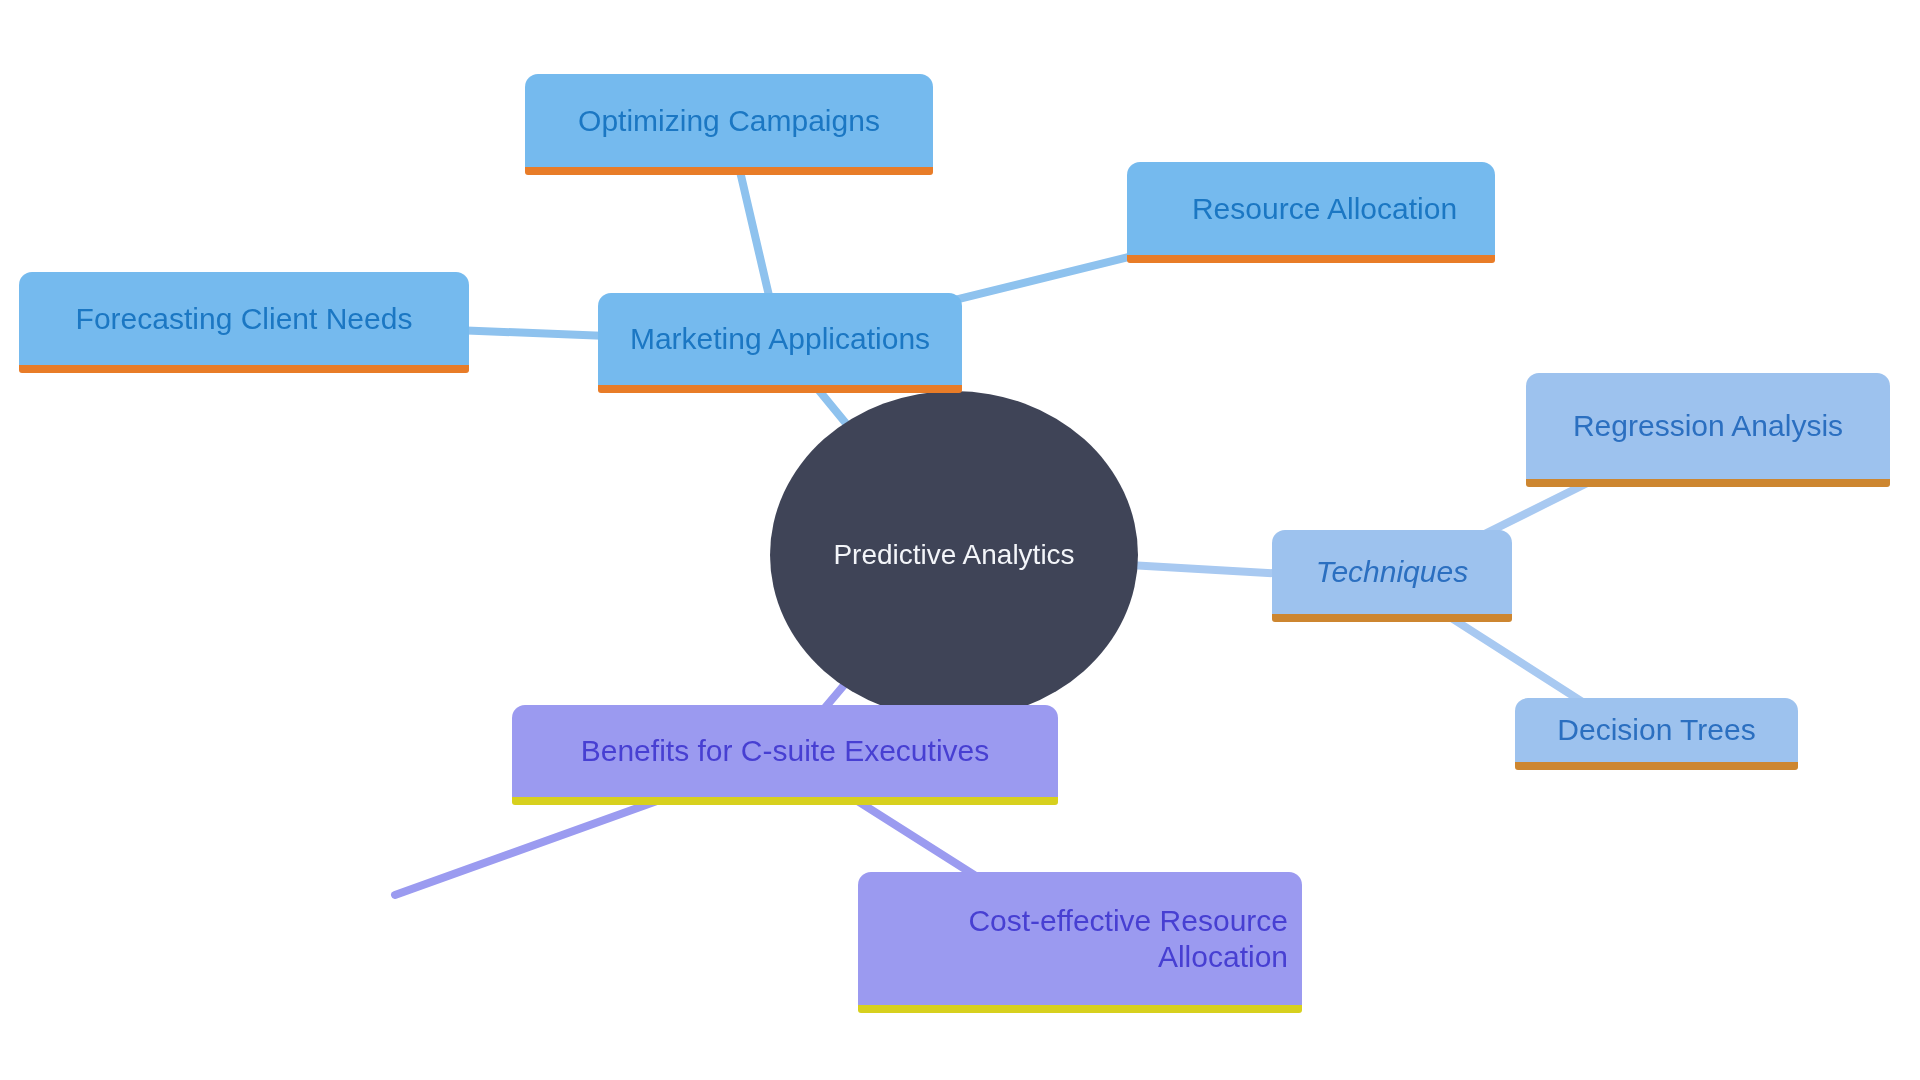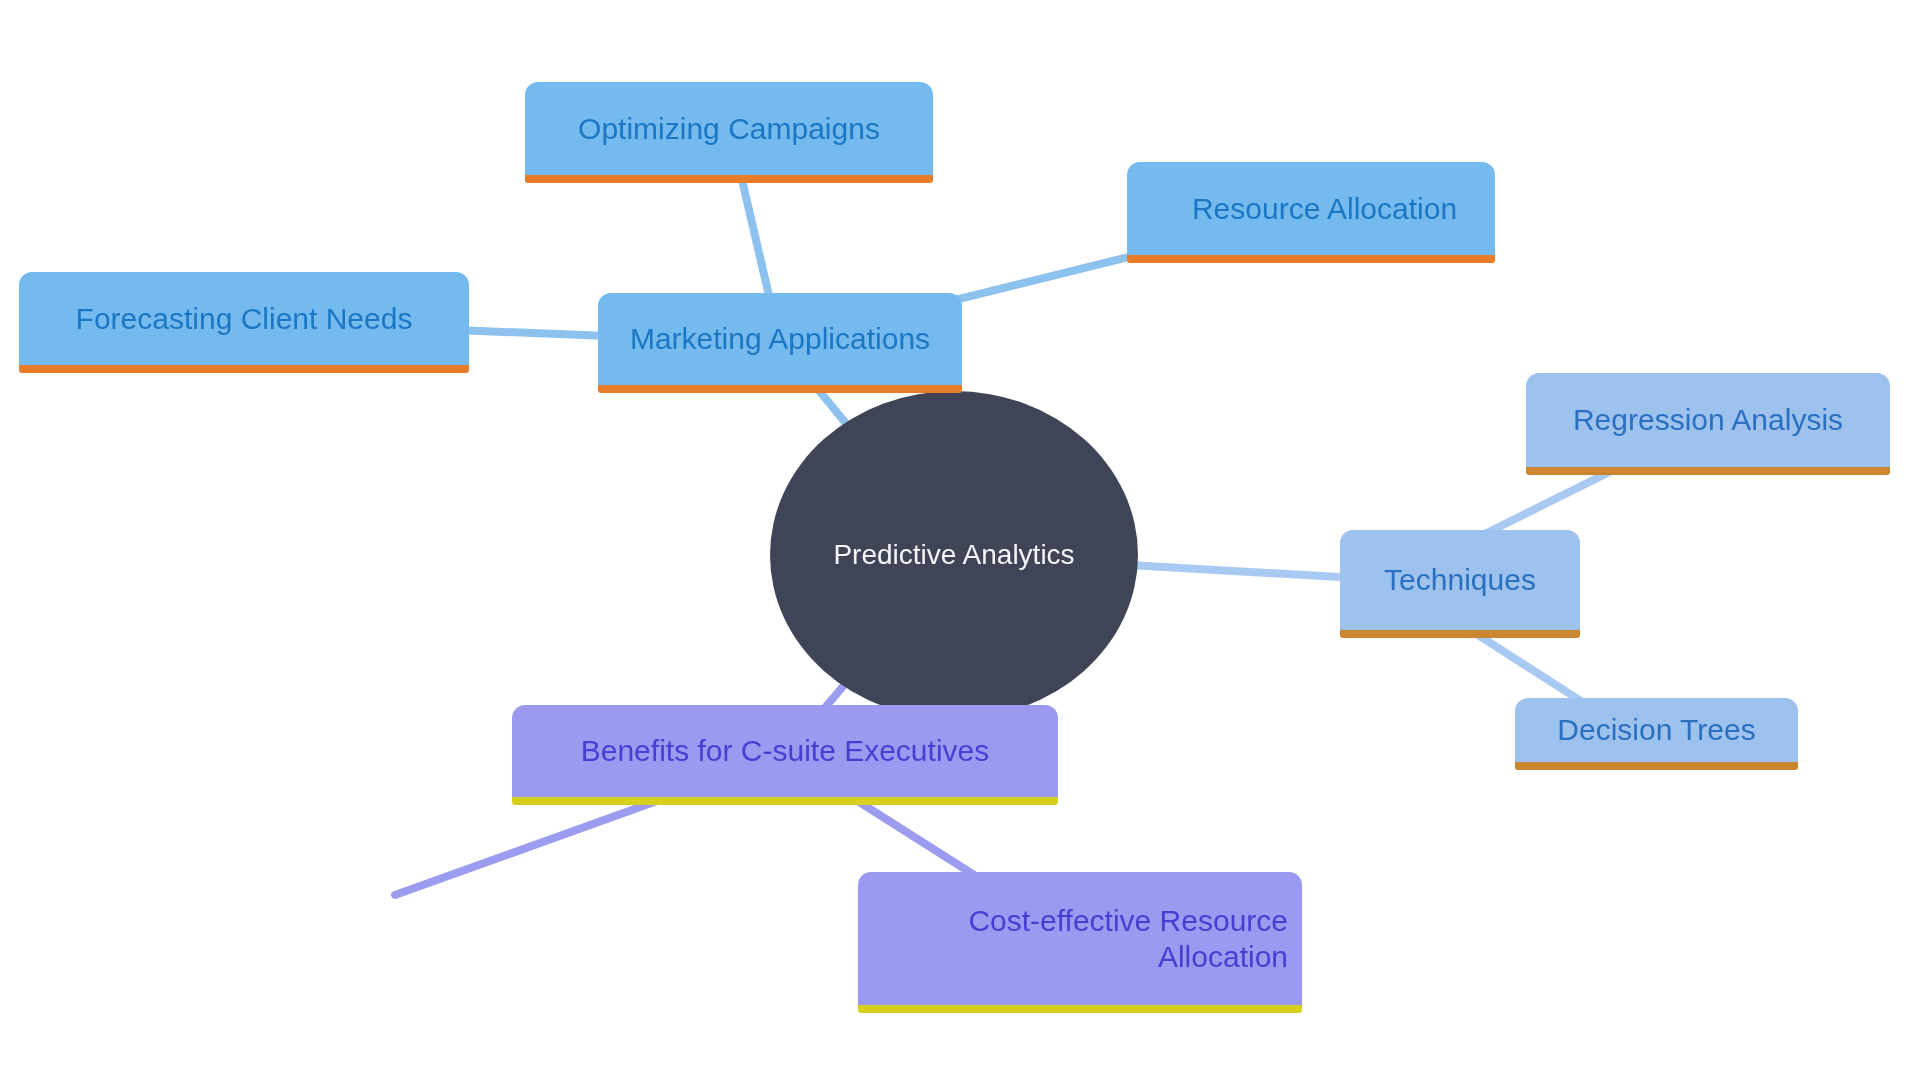--- a/index.html
+++ b/index.html
@@ -61,34 +61,34 @@
     <ellipse cx="954" cy="555" rx="184" ry="164" style="fill:var(--center-fill)"></ellipse>
   </svg>
 
   <div class="center-label">
     <span class="lbl">Predictive Analytics</span>
   </div>
 
   <div class="node branch-m" style="left:598px;top:293px;width:364px;height:100px;">
     <span class="lbl">Marketing Applications</span>
   </div>
-  <div class="node branch-m" style="left:525px;top:82px;width:408px;height:101px;">
+  <div class="node branch-m" style="left:525px;top:74px;width:408px;height:101px;">
     <span class="lbl">Optimizing Campaigns</span>
   </div>
   <div class="node branch-m" style="left:1127px;top:162px;width:368px;height:101px;padding-left:27px;">
     <span class="lbl">Resource Allocation</span>
   </div>
   <div class="node branch-m" style="left:19px;top:272px;width:450px;height:101px;">
     <span class="lbl">Forecasting Client Needs</span>
   </div>
 
-  <div class="node branch-t" style="left:1340px;top:530px;width:240px;height:108px;">
+  <div class="node branch-t" style="left:1272px;top:530px;width:240px;height:92px;font-style:italic;">
     <span class="lbl">Techniques</span>
   </div>
-  <div class="node branch-t" style="left:1526px;top:373px;width:364px;height:102px;">
+  <div class="node branch-t" style="left:1526px;top:373px;width:364px;height:114px;">
     <span class="lbl">Regression Analysis</span>
   </div>
   <div class="node branch-t" style="left:1515px;top:698px;width:283px;height:72px;">
     <span class="lbl">Decision Trees</span>
   </div>
 
   <div class="node branch-p" style="left:512px;top:705px;width:546px;height:100px;">
     <span class="lbl">Benefits for C-suite Executives</span>
   </div>
   <div class="node branch-p wrap" style="left:858px;top:872px;width:444px;height:141px;text-align:right;">

